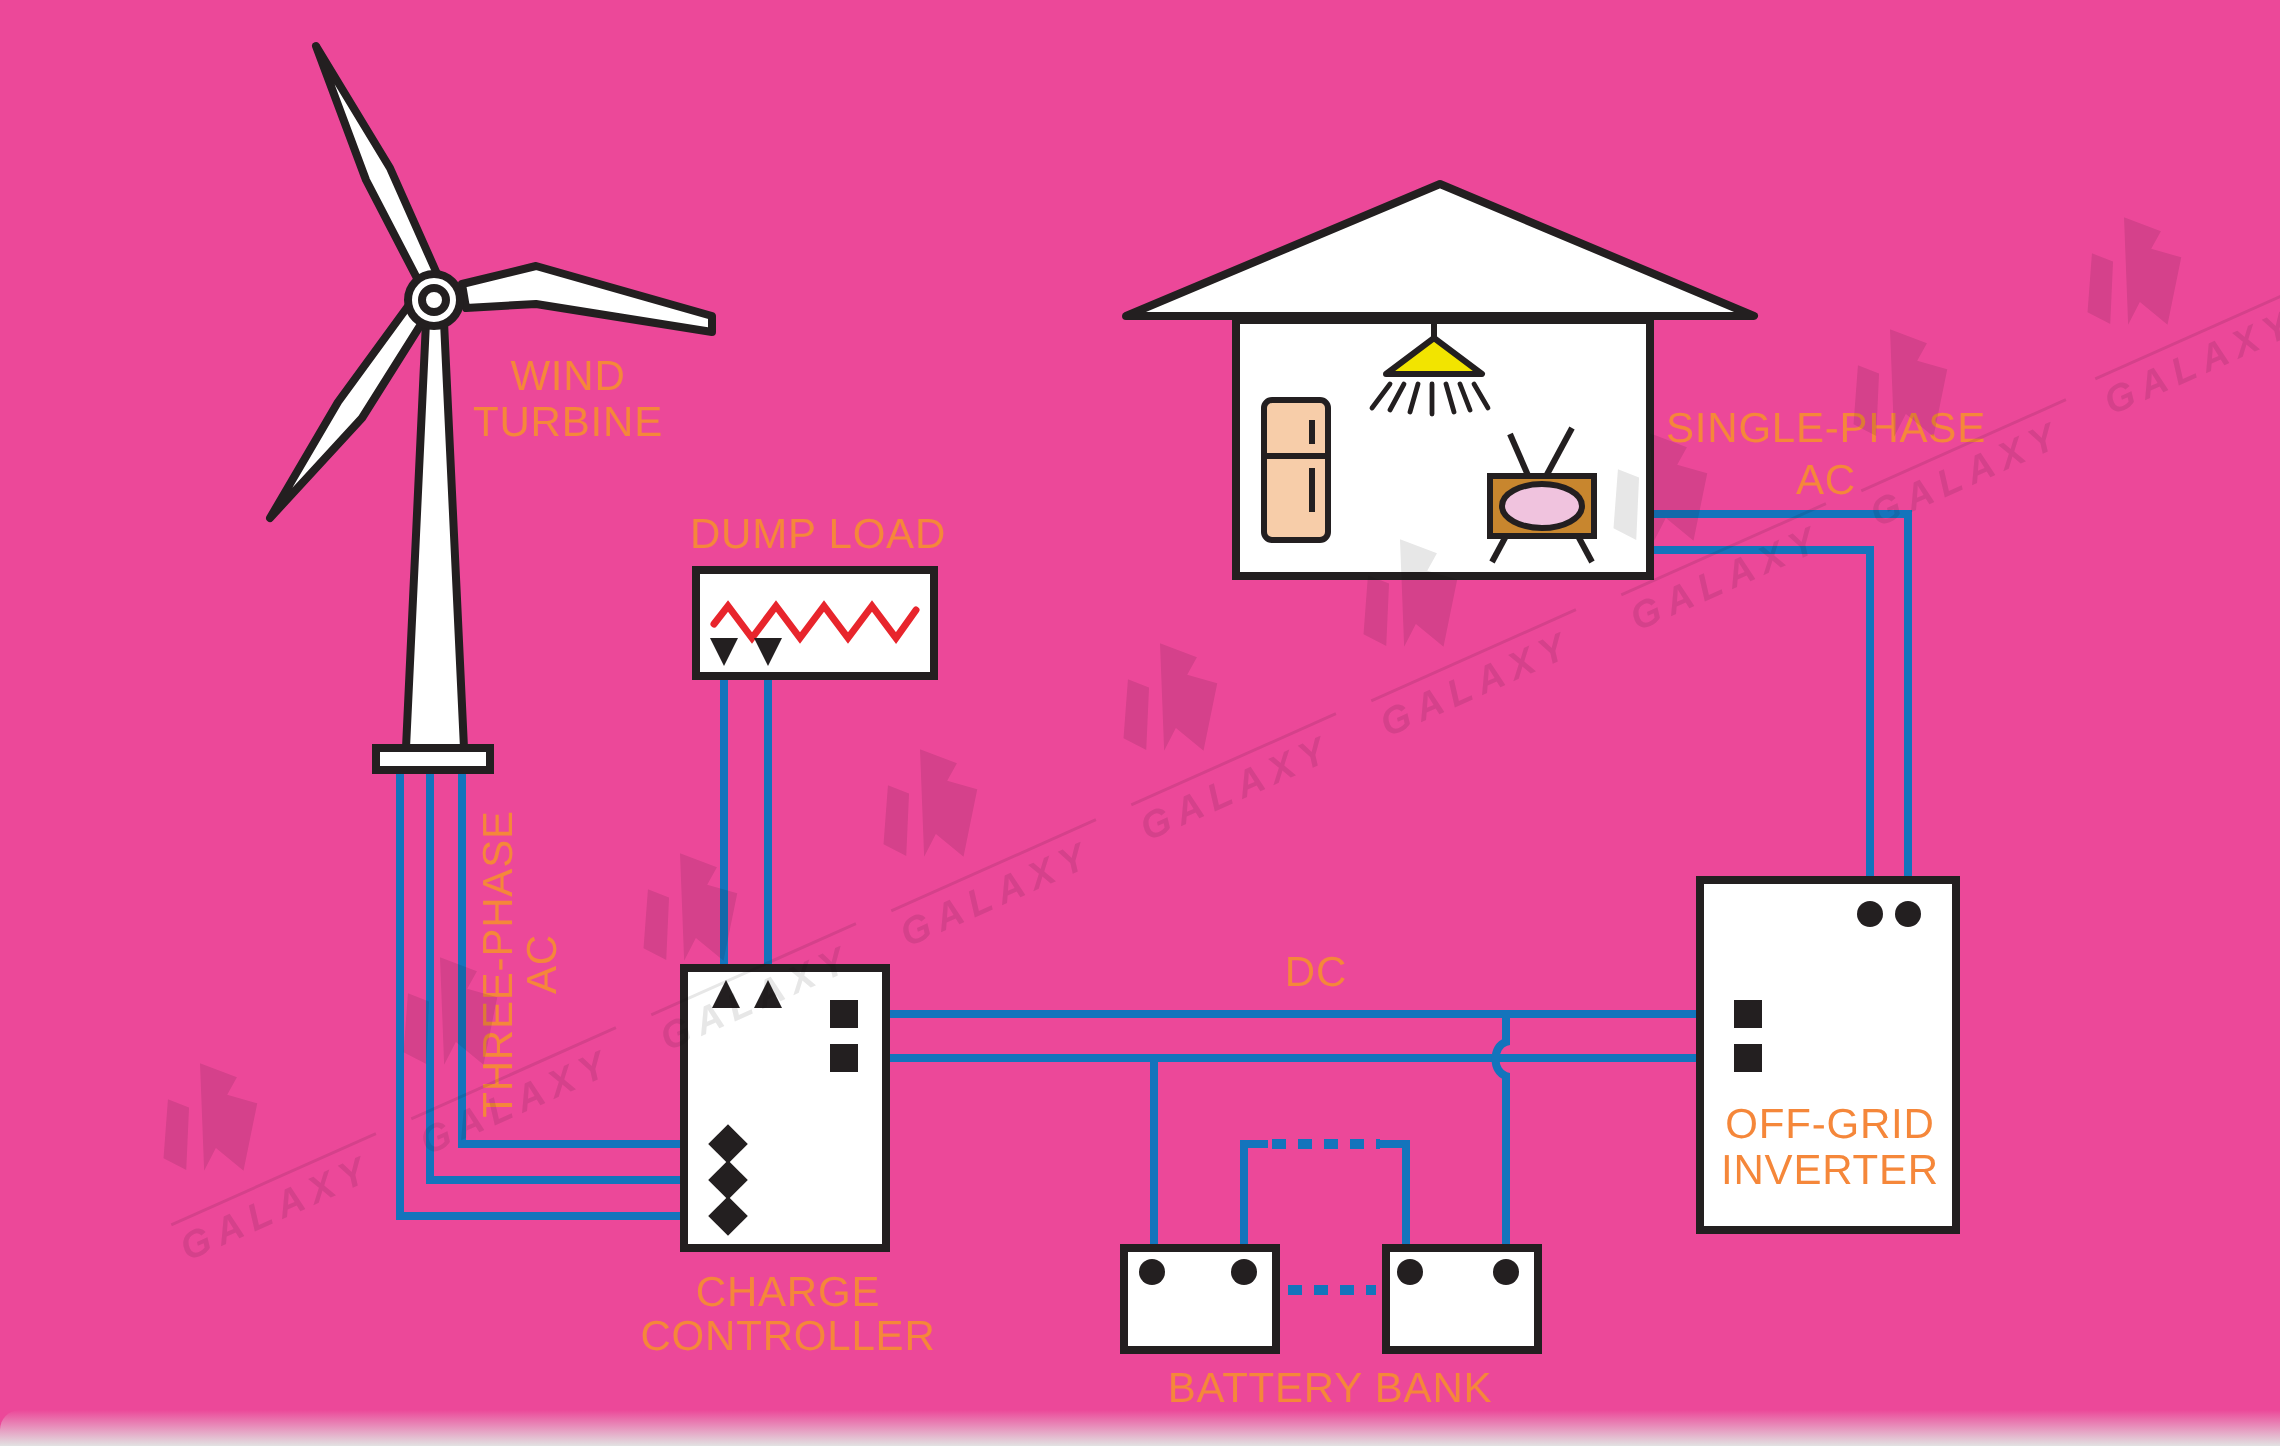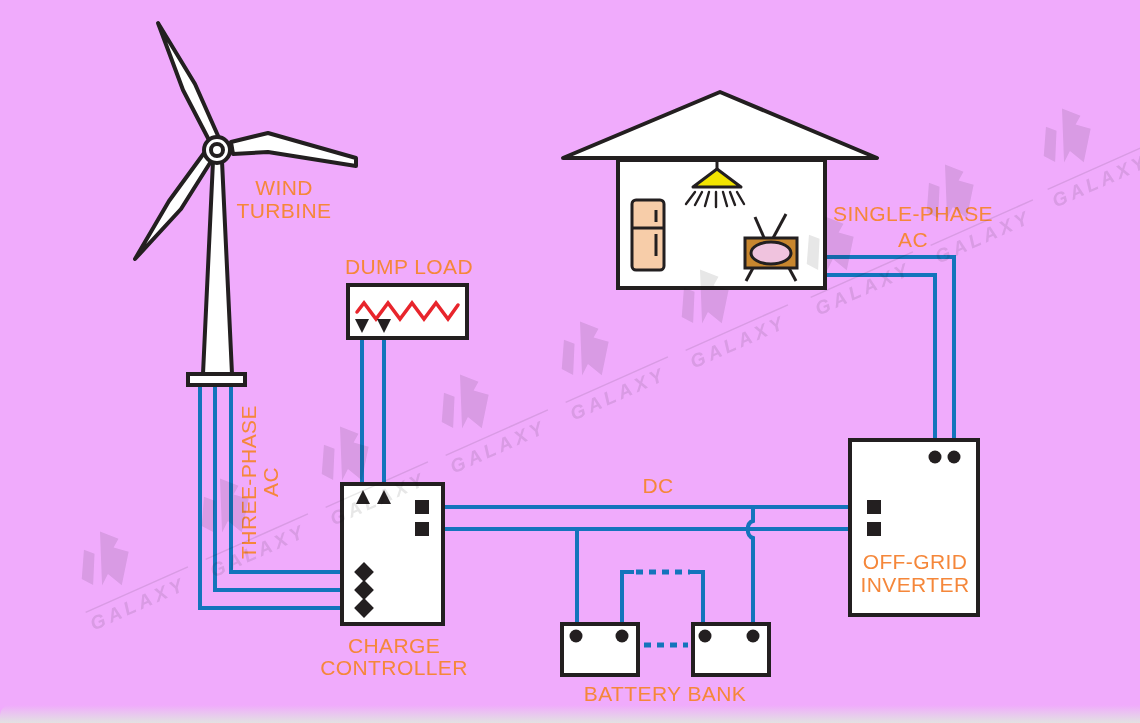--- a/index.html
+++ b/index.html
@@ -1,16 +1,16 @@
 <!DOCTYPE html>
 <html><head>
 <meta charset="utf-8">
 <style>
   html,body{margin:0;padding:0;background:#fff;}
-  .stage{position:relative;width:1140px;height:723px;background:#f0abfc;overflow:hidden;text-align:right;}
+  .stage{position:relative;width:1140px;height:723px;background:#ec4899;overflow:hidden;text-align:right;}
   svg{display:block;}
   .abs{position:absolute;left:0;top:0;}
   .wm-layer{mix-blend-mode:multiply;pointer-events:none;}
   .ink{stroke:#231f20;stroke-width:4;fill:#ffffff;}
   .thin{stroke:#231f20;stroke-width:3;}
   .blk{fill:#231f20;stroke:none;}
   .wire{fill:none;stroke-width:4;}
   .wire-d{fill:none;stroke-width:5;stroke-dasharray:7 6;}
   .lbl{font-family:"Liberation Sans",sans-serif;font-size:21px;letter-spacing:.4px;text-anchor:middle;}
   .wm-txt{font-family:"Liberation Sans",sans-serif;font-style:italic;font-weight:700;font-size:19px;letter-spacing:4px;}

